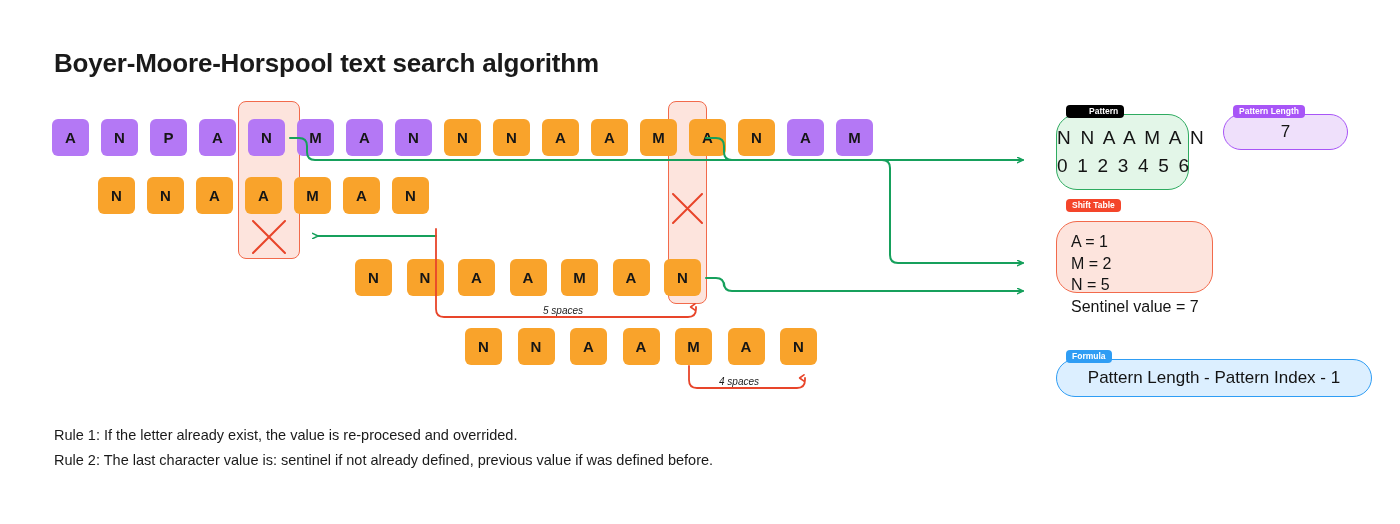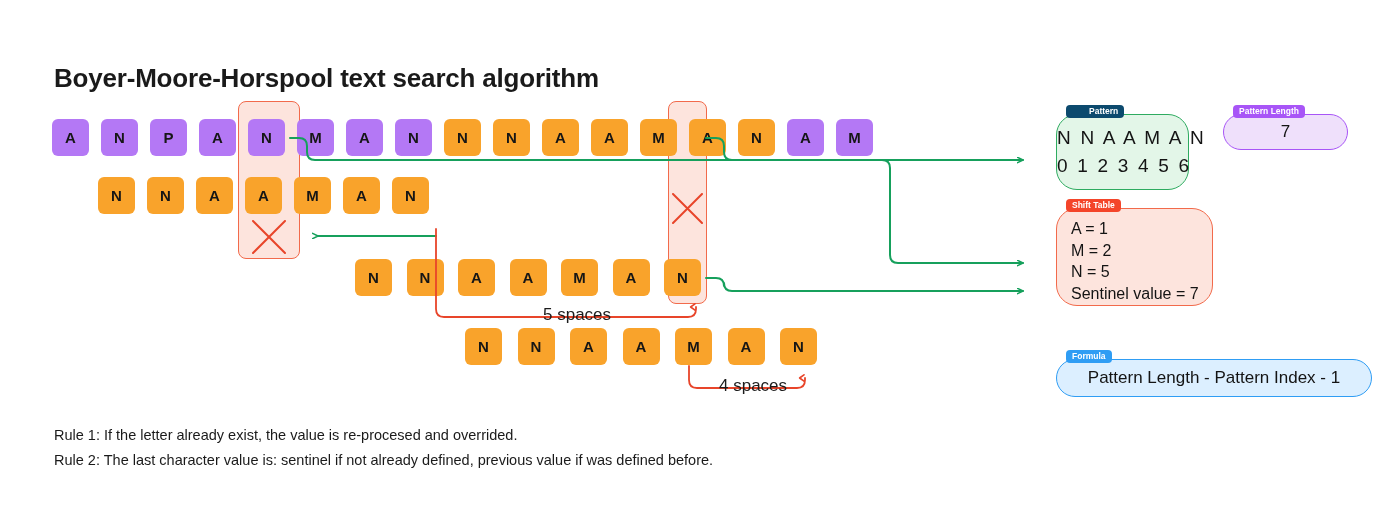--- a/index.html
+++ b/index.html
@@ -9,21 +9,20 @@
     background:#ffffff;
     font-family:"Liberation Sans", sans-serif;
     color:#242424;
     position:relative;
     overflow:hidden;
   }
   #page-title {
     position:absolute; left:54px; top:48px;
     font-size:26px; font-weight:bold; letter-spacing:-0.2px;
     color:#1a1a1a;
-    margin-top:15px;
   }
 
   
   .tile {
     position:absolute;
     width:37px; height:37px;
     border-radius:6px;
     display:flex; align-items:center; justify-content:center;
     font-size:15px; font-weight:bold; color:#161616;
     line-height:1;
@@ -41,22 +40,23 @@
 
   
   .cross { position:absolute; }
 
   
   #wires { position:absolute; left:0; top:0; width:1400px; height:524px; pointer-events:none; }
 
   
   .space-label {
     position:absolute;
-    font-size:17px; color:#1c1c1c;
+    font-size:10px; color:#1c1c1c;
     white-space:nowrap;
+    font-style:italic;
   }
 
   
   .panel { position:absolute; }
   .panel-tag {
     position:absolute; top:0; left:10px;
     font-size:8.5px; font-weight:bold; color:#ffffff;
     padding:2px 6px 2.5px 6px; border-radius:4px;
     line-height:1; white-space:nowrap; z-index:3;
   }
@@ -73,21 +73,21 @@
   }
   .pattern-row.r1 { top:12px; }
   .pattern-row.r2 { top:40px; }
 
   .plen-body {
     width:125px; height:36px; background:#efe0fb; border-color:#a855f7;
     display:flex; align-items:center; justify-content:center;
     font-size:17px; color:#141414;
   }
 
-  .shift-body { width:157px; height:98px; background:#fde4dd; border-color:#f26a4b; padding:9px 0 0 14px; }
+  .shift-body { width:157px; height:72px; background:#fde4dd; border-color:#f26a4b; padding:9px 0 0 14px;margin-top:13px; }
   .shift-line { font-size:16px; color:#141414; line-height:21.5px; white-space:nowrap; }
 
   .formula-body {
     width:316px; height:38px; background:#dcefff; border-color:#2f9df4;
     display:flex; align-items:center; justify-content:center;
     font-size:17px; color:#141414; white-space:nowrap;
   }
 
   
   .rule {
@@ -197,21 +197,21 @@
     <path d="M689,366 V380 Q689,388 697,388 H797 Q805,388 805,380 V378" marker-end="url(#arrow-red)"></path>
   </g>
 </svg>
 
 <div id="space-label-layer">
     <div class="space-label" style="left: 543px; top: 305px;">5 spaces</div>
     <div class="space-label" style="left: 719px; top: 376px;">4 spaces</div>
   </div>
 
 <div class="panel" style="left:1056px; top:105px;">
-  <div class="panel-tag" style="background:#0c4a6e;padding-left:23px;">Pattern</div>
+  <div class="panel-tag" style="background:#000000;padding-left:23px;">Pattern</div>
   <div class="panel-body pattern-body">
     <div class="pattern-row r1">N N A A M A N</div>
     <div class="pattern-row r2">0 1 2 3 4 5 6</div>
   </div>
 </div>
 
 <div class="panel" style="left:1223px; top:105px;">
   <div class="panel-tag" style="background:#a855f7;">Pattern Length</div>
   <div class="panel-body plen-body">7</div>
 </div>

